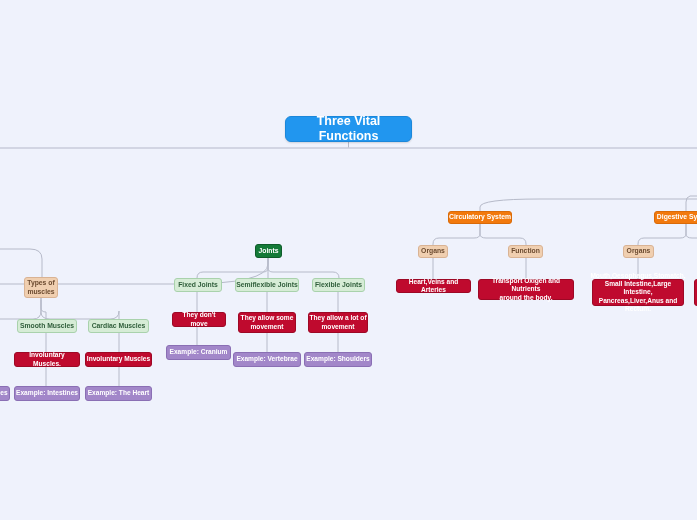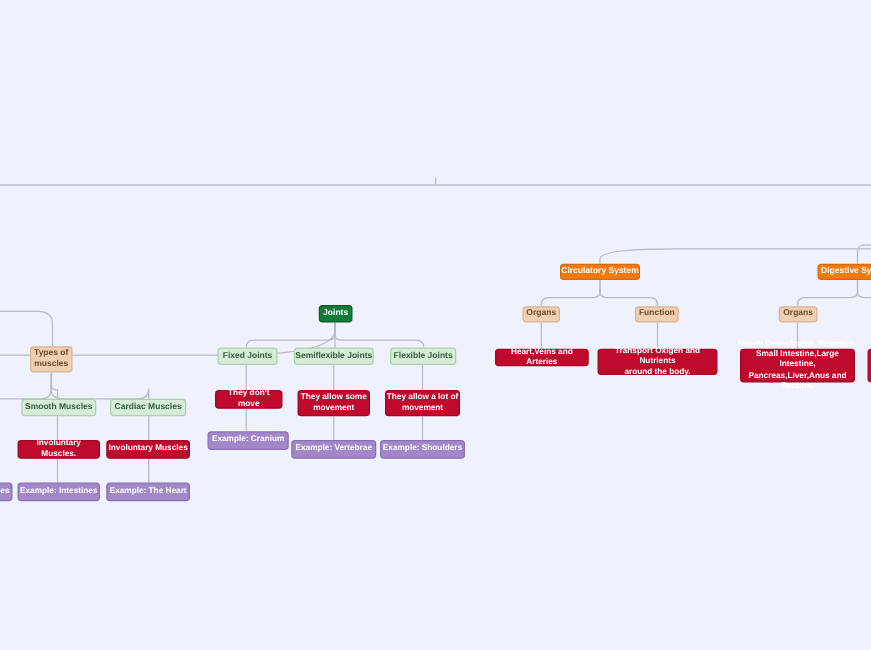--- a/index.html
+++ b/index.html
@@ -157,20 +157,23 @@
       <path d="M433 258 L433 279"></path>
       <path d="M526 258 L526 279"></path>
 
       <path d="M697 196 L690 196 Q686 197 686 202 L686 211"></path>
       <path d="M686 224 L686 234 Q686 238 680 238 L644 238 Q638 238 638 244 L638 245"></path>
       <path d="M686 224 L686 234 Q686 238 692 238 L697 238"></path>
       <path d="M638 258 L638 279"></path>
     </g>
   </svg>
 
+  <div class="node n-root" style="left:285px; top:116px; width:127px; height:26px;">
+    <span>Three Vital Functions</span>
+  </div>
 
   <div id="node-layer">
       <div class="node n-tan" style="left: 24px; top: 277px; width: 34px; height: 21px;"><span>Types of
 muscles</span></div>
       <div class="node n-green-light" style="left: 17px; top: 319px; width: 60px; height: 14px;"><span>Smooth Muscles</span></div>
       <div class="node n-green-light" style="left: 88px; top: 319px; width: 61px; height: 14px;"><span>Cardiac Muscles</span></div>
       <div class="node n-red" style="left: 14px; top: 352px; width: 66px; height: 15px;"><span>Involuntary Muscles.</span></div>
       <div class="node n-red" style="left: 85px; top: 352px; width: 67px; height: 15px;"><span>Involuntary Muscles</span></div>
       <div class="node n-purple" style="left: -52px; top: 386px; width: 62px; height: 15px;"><span>Example: Muscles</span></div>
       <div class="node n-purple" style="left: 14px; top: 386px; width: 66px; height: 15px;"><span>Example: Intestines</span></div>

